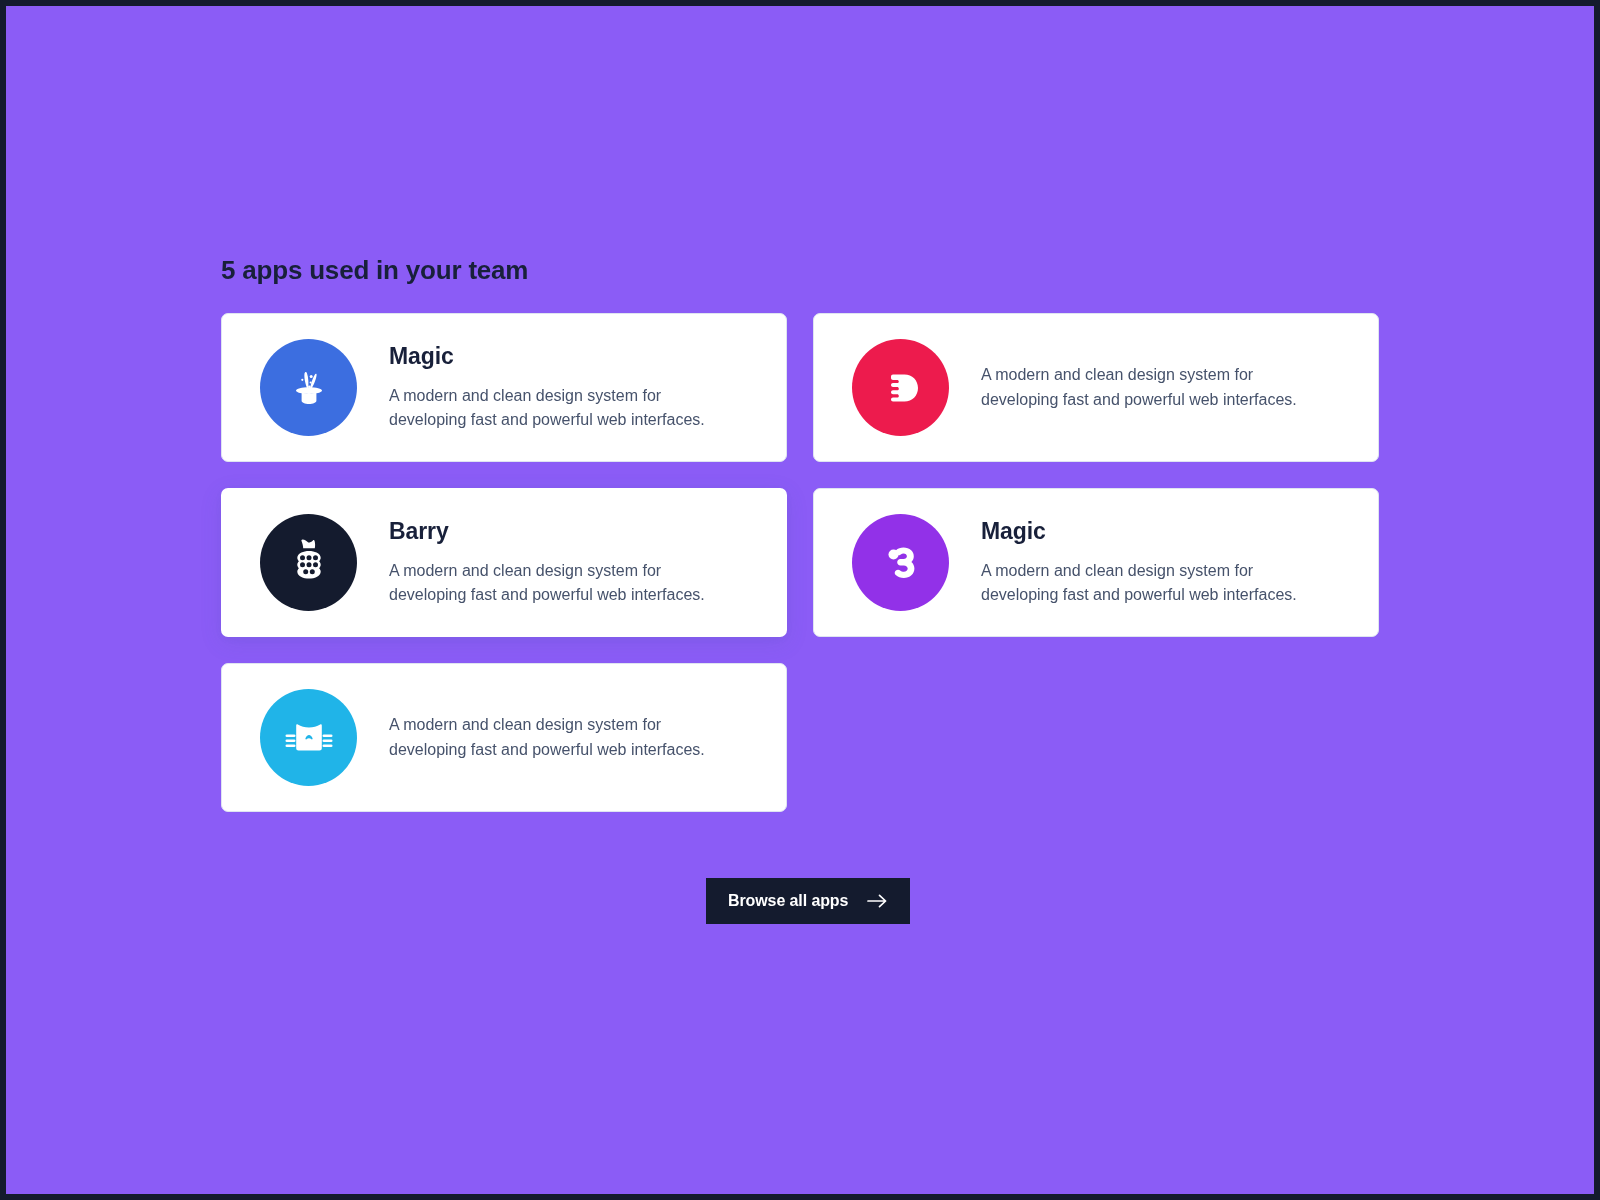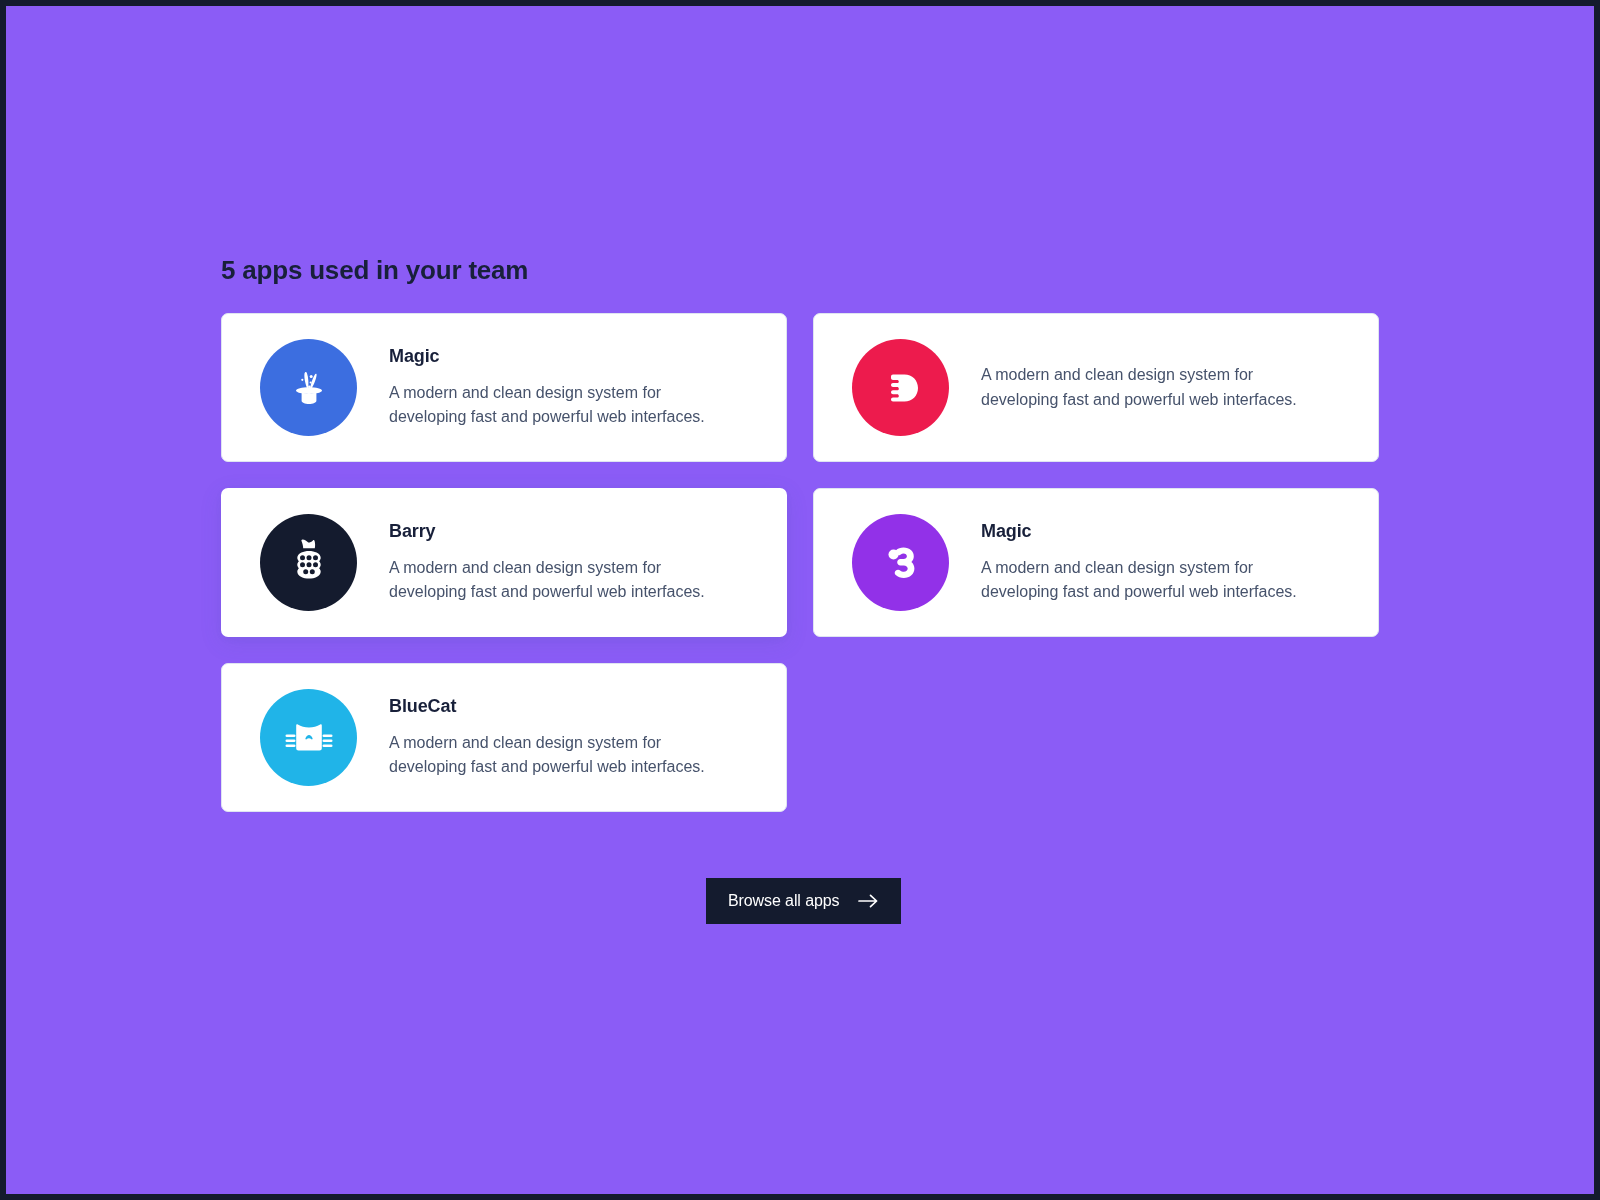--- a/index.html
+++ b/index.html
@@ -75,21 +75,21 @@
   }
 
   .app-icon svg { display: block; }
 
   .app-text {
     flex: 1 1 auto;
     min-width: 0;
   }
 
   .app-name {
-    font-size: 18px;
+    font-size: 23px;
     font-weight: bold;
     color: #18203a;
     letter-spacing: -0.1px;
     margin-bottom: 14px;
     line-height: 1.2;
   }
 
   .app-desc {
     font-size: 16px;
     color: #46526b;
@@ -108,21 +108,21 @@
     align-items: center;
     gap: 19px;
     background: #141b2e;
     color: #ffffff;
     border: none;
     border-radius: 0;
     padding: 0 22px;
     height: 46px;
     font-family: "Liberation Sans", sans-serif;
     font-size: 16px;
-    font-weight: normal;
+    font-weight: bold;
     letter-spacing: -0.1px;
     cursor: pointer;
   }
 
   .browse-button .arrow { display: flex; align-items: center; }
 </style>
 </head>
 <body>
 
 <div class="page">
@@ -213,21 +213,20 @@
               <rect x="4.5" y="20.5" width="10" height="2.6" rx="1.3"></rect>
               <rect x="4.5" y="25.5" width="10" height="2.6" rx="1.3"></rect>
               <rect x="4.5" y="30.5" width="10" height="2.6" rx="1.3"></rect>
               <rect x="41.5" y="20.5" width="10" height="2.6" rx="1.3"></rect>
               <rect x="41.5" y="25.5" width="10" height="2.6" rx="1.3"></rect>
               <rect x="41.5" y="30.5" width="10" height="2.6" rx="1.3"></rect>
             </g>
           </svg>
         </div>
         <div class="app-text">
-          <div class="app-name">BlueCat</div>
           <div class="app-desc">A modern and clean design system for developing fast and powerful web interfaces.</div>
         </div>
       </div>
 
     </div>
   </div>
 
   <div class="footer-action">
     <button class="browse-button">
       <span>Browse all apps</span>

